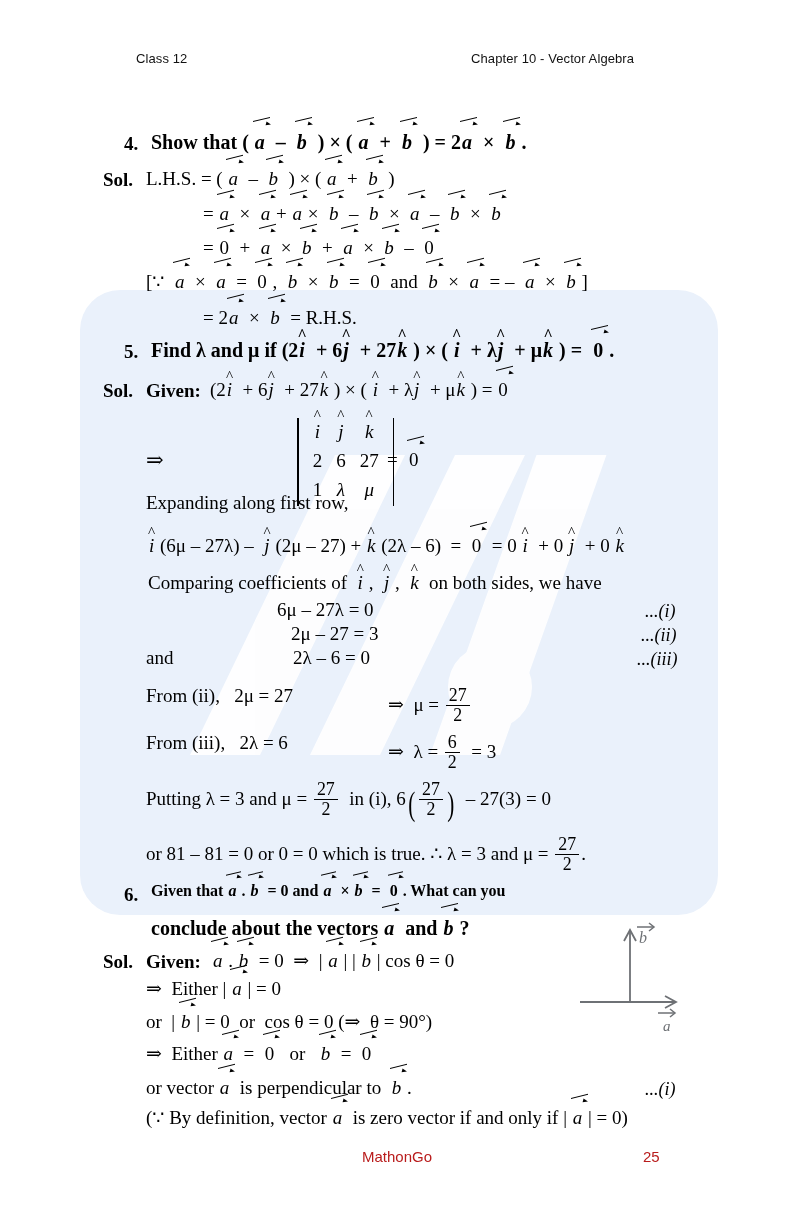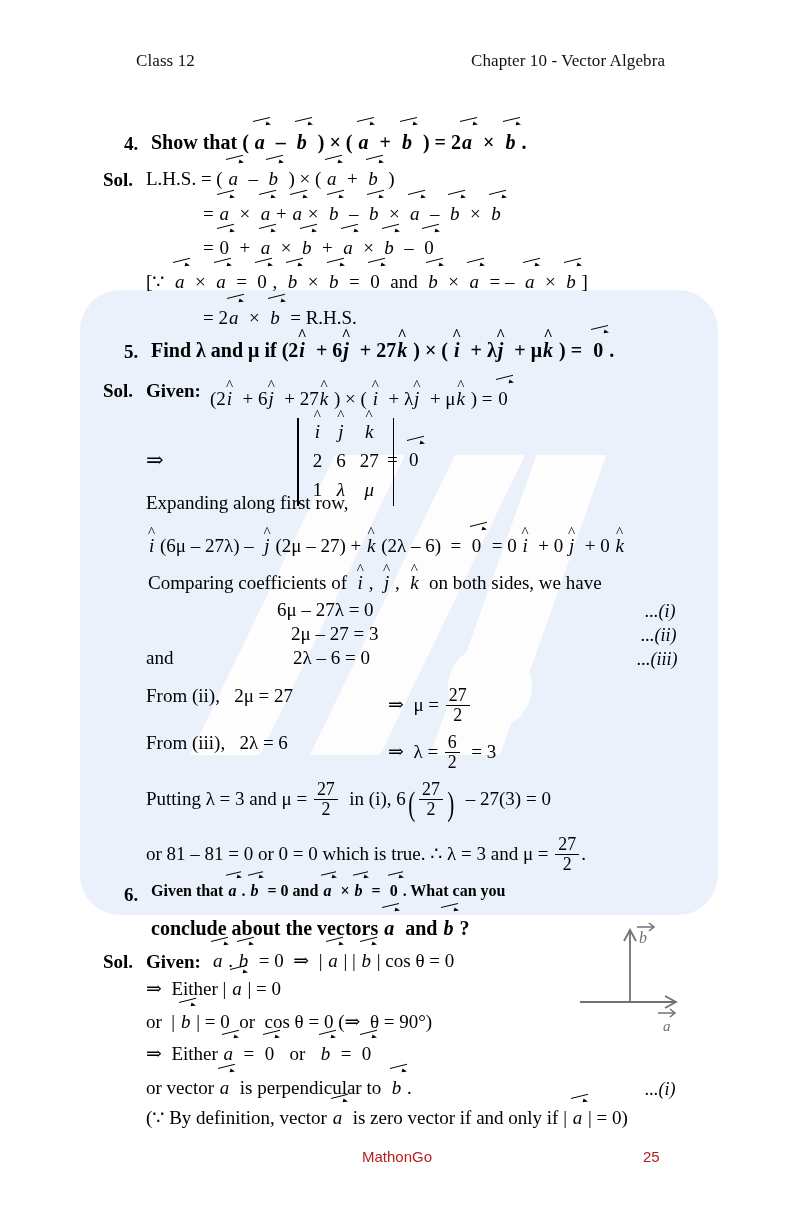--- a/index.html
+++ b/index.html
@@ -42,22 +42,22 @@
   #content {
     position: absolute;
     left: 0; top: 0;
     width: 800px; height: 1217px;
     z-index: 2;
   }
 
   
   .runhead {
     position: absolute;
-    font-family: Liberation Serif, serif;
-    font-size: 17px;
+    font-family: Liberation Sans, sans-serif;
+    font-size: 13px;
     color: #111;
     letter-spacing: 0.1px;
   }
   #hdr-class { left: 136px; top: 51px; }
   #hdr-chapter { left: 471px; top: 51px; }
   .footer {
     position: absolute;
     font-family: "Liberation Sans", sans-serif;
     font-size: 15px;
     color: #b91c1c;
@@ -208,21 +208,21 @@
     = 2<span class="v">a</span> &nbsp;×&nbsp; <span class="v">b</span> &nbsp;= R.H.S.
   </div>
 
   <div class="num" style="left:124px; top:341px;">5.</div>
   <div class="line q" style="left:151px; top:340px; font-size:20px;">
     Find λ and μ if (2<span class="h">i</span> &nbsp;+ 6<span class="h">j</span> &nbsp;+ 27<span class="h">k</span> ) × ( <span class="h">i</span> &nbsp;+ λ<span class="h">j</span> &nbsp;+ μ<span class="h">k</span> ) = &nbsp;<span class="v up">0</span> .
   </div>
 
   <div class="lbl" style="left:103px; top:380px;">Sol.</div>
   <div class="lbl" style="left:146px; top:380px;">Given:</div>
-  <div class="line" style="left:210px; top:380px;margin-top:9px;">
+  <div class="line" style="left:210px; top:380px;">
     (2<span class="h">i</span> &nbsp;+ 6<span class="h">j</span> &nbsp;+ 27<span class="h">k</span> ) × ( <span class="h">i</span> &nbsp;+ λ<span class="h">j</span> &nbsp;+ μ<span class="h">k</span> ) = <span class="v up">0</span>
   </div>
 
   <div class="line" style="left:146px; top:450px; font-size:21px;">⇒</div>
   <div id="determinant">
     <div class="bar"></div>
     <table>
       <tbody>
           <tr>
         <td><span class="h">i</span></td>

